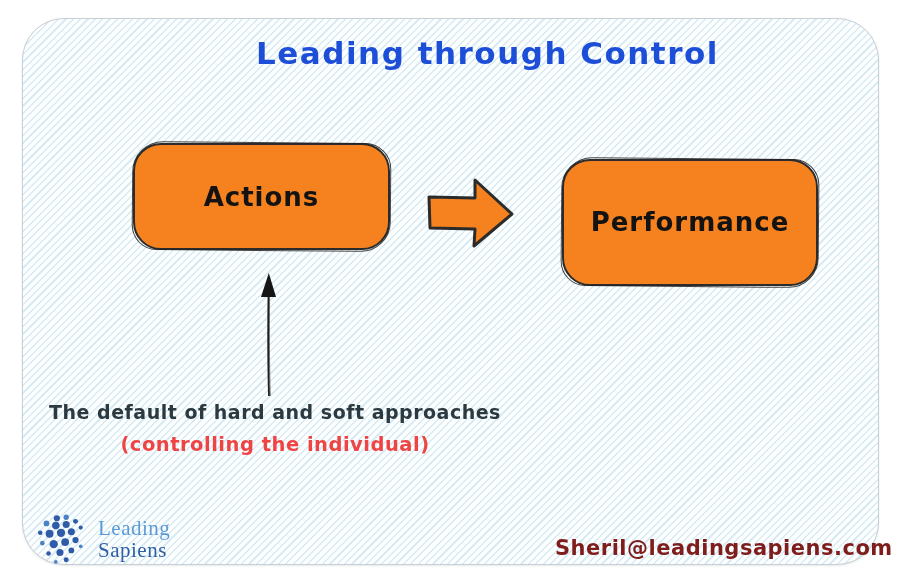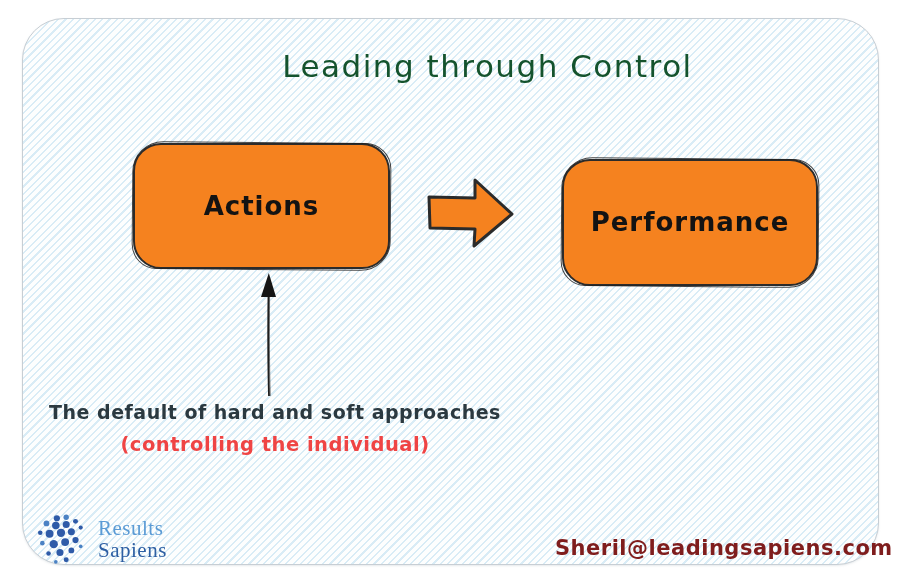--- a/index.html
+++ b/index.html
@@ -11,36 +11,36 @@
     position:absolute;left:22px;top:18px;width:855px;height:545px;
     border:1.6px solid #c7ced4;border-radius:42px;
     background:
       repeating-linear-gradient(135deg,
         rgba(255,255,255,0) 0px, rgba(255,255,255,0) 3.6px,
         #d9ecf6 3.6px, #d9ecf6 5.2px),
       #fdfefe;
     box-shadow:0 1px 2px rgba(160,170,180,.25);
   }
   .title{
-    position:absolute;left:80px;top:48px;width:815px;
+    position:absolute;left:80px;top:35px;width:815px;
     text-align:center;font-size:31px;letter-spacing:1.5px;
-    color:#14532d;font-weight:normal;
+    color:#1d4ed8;font-weight:bold;
   }
   .sketch-box{
     position:absolute;background:#f5821f;
     border:2.6px solid #2b2b2b;border-radius:28px;
     display:flex;flex-direction:column;align-items:center;justify-content:center;
     color:#131313;font-size:26px;font-weight:bold;letter-spacing:1px;
     box-sizing:border-box;
   }
   .sketch-box::before{
     content:"";position:absolute;inset:-3px;border:1.6px solid rgba(35,35,35,.85);
     border-radius:31px 26px 30px 25px;transform:rotate(.5deg);pointer-events:none;
   }
-  .box-actions{left:133px;top:143px;width:257px;height:126px;}
+  .box-actions{left:133px;top:143px;width:257px;height:107px;}
   .box-performance{left:550px;top:159px;width:256px;height:127px;line-height:1.3;margin-left:12px;}
   .arrow-block{position:absolute;left:427px;top:177px;width:88px;height:72px;}
   .arrow-up{position:absolute;left:252px;top:270px;width:34px;height:128px;}
   .caption-line1{
     position:absolute;left:30px;top:401px;width:490px;text-align:center;
     font-size:19px;font-weight:bold;color:#2b3940;letter-spacing:.5px;
   }
   .caption-line2{
     position:absolute;left:30px;top:433px;width:490px;text-align:center;
     font-size:19.5px;font-weight:bold;color:#ef4444;letter-spacing:.5px;
@@ -107,18 +107,18 @@
         <circle cx="41" cy="28" r="3"></circle>
       <circle cx="15" cy="41" r="2.2"></circle>
         <circle cx="26" cy="40" r="3.4"></circle>
       <circle cx="37" cy="38" r="2.8"></circle>
         <circle cx="46" cy="34" r="1.8" fill="#4b82c4"></circle>
       <circle cx="22" cy="49" r="1.8" fill="#4b82c4"></circle>
         <circle cx="32" cy="47" r="2.4"></circle>
     </g>
   </svg>
   <div class="logo-text">
-    <div class="logo-line1">Results</div>
+    <div class="logo-line1">Leading</div>
     <div class="logo-line2">Sapiens</div>
   </div>
 </div>
 
 <div class="email">Sheril@leadingsapiens.com</div>
 
 </body></html>

